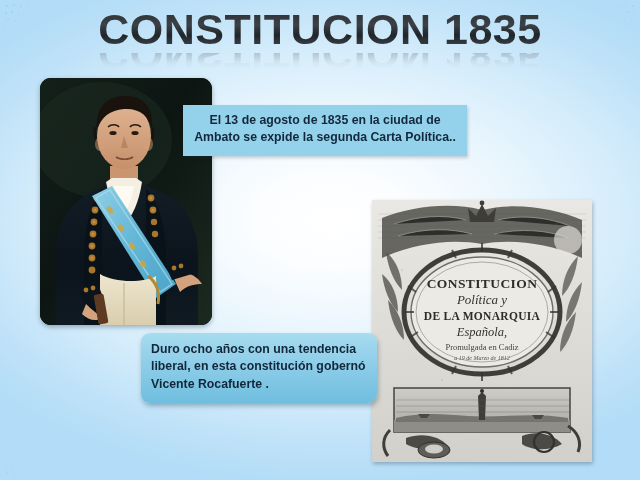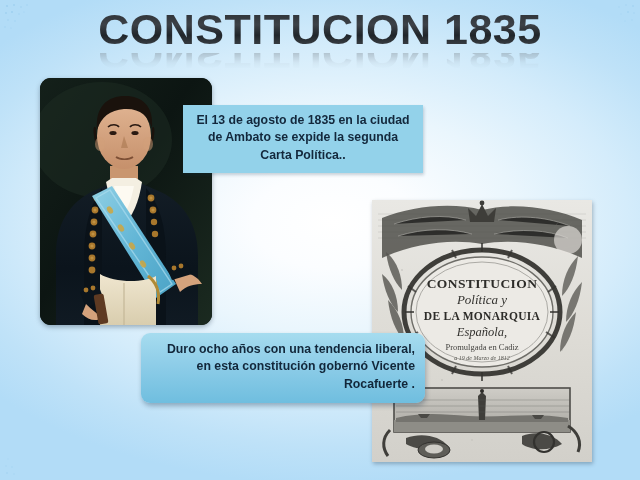--- a/index.html
+++ b/index.html
@@ -106,46 +106,46 @@
     background: #d8d8d4;
     box-shadow: 1px 2px 4px rgba(20,40,60,0.30);
   }
   .document svg { display: block; width: 100%; height: 100%; }
 
   
   .callout-top {
     position: absolute;
     left: 183px;
     top: 105px;
-    width: 240px;
+    width: 284px;
     padding: 7px 9px 9px 9px;
     box-sizing: border-box;
     background: #93d2ea;
     color: #13283c;
     font-size: 12.3px;
     font-weight: bold;
     line-height: 1.42;
     text-align: center;
     box-shadow: 1px 2px 3px rgba(20,50,75,0.22);
   }
 
   .callout-bottom {
     position: absolute;
     left: 141px;
     top: 333px;
-    width: 284px;
+    width: 236px;
     padding: 8px 10px 10px 10px;
     box-sizing: border-box;
     border-radius: 9px;
     background: linear-gradient(180deg, #a6dcef 0%, #8ecde8 45%, #6fbedf 100%);
     color: #12273a;
     font-size: 12.3px;
     font-weight: bold;
     line-height: 1.42;
-    text-align: right;
+    text-align: left;
     box-shadow: 1px 3px 5px rgba(18,45,70,0.33);
   }
 </style>
 </head>
 <body>
 
 <div class="slide">
 
   <svg class="corner-dots tl" viewBox="0 0 54 54">
     <g fill="#6fb4e0" opacity="0.55">

